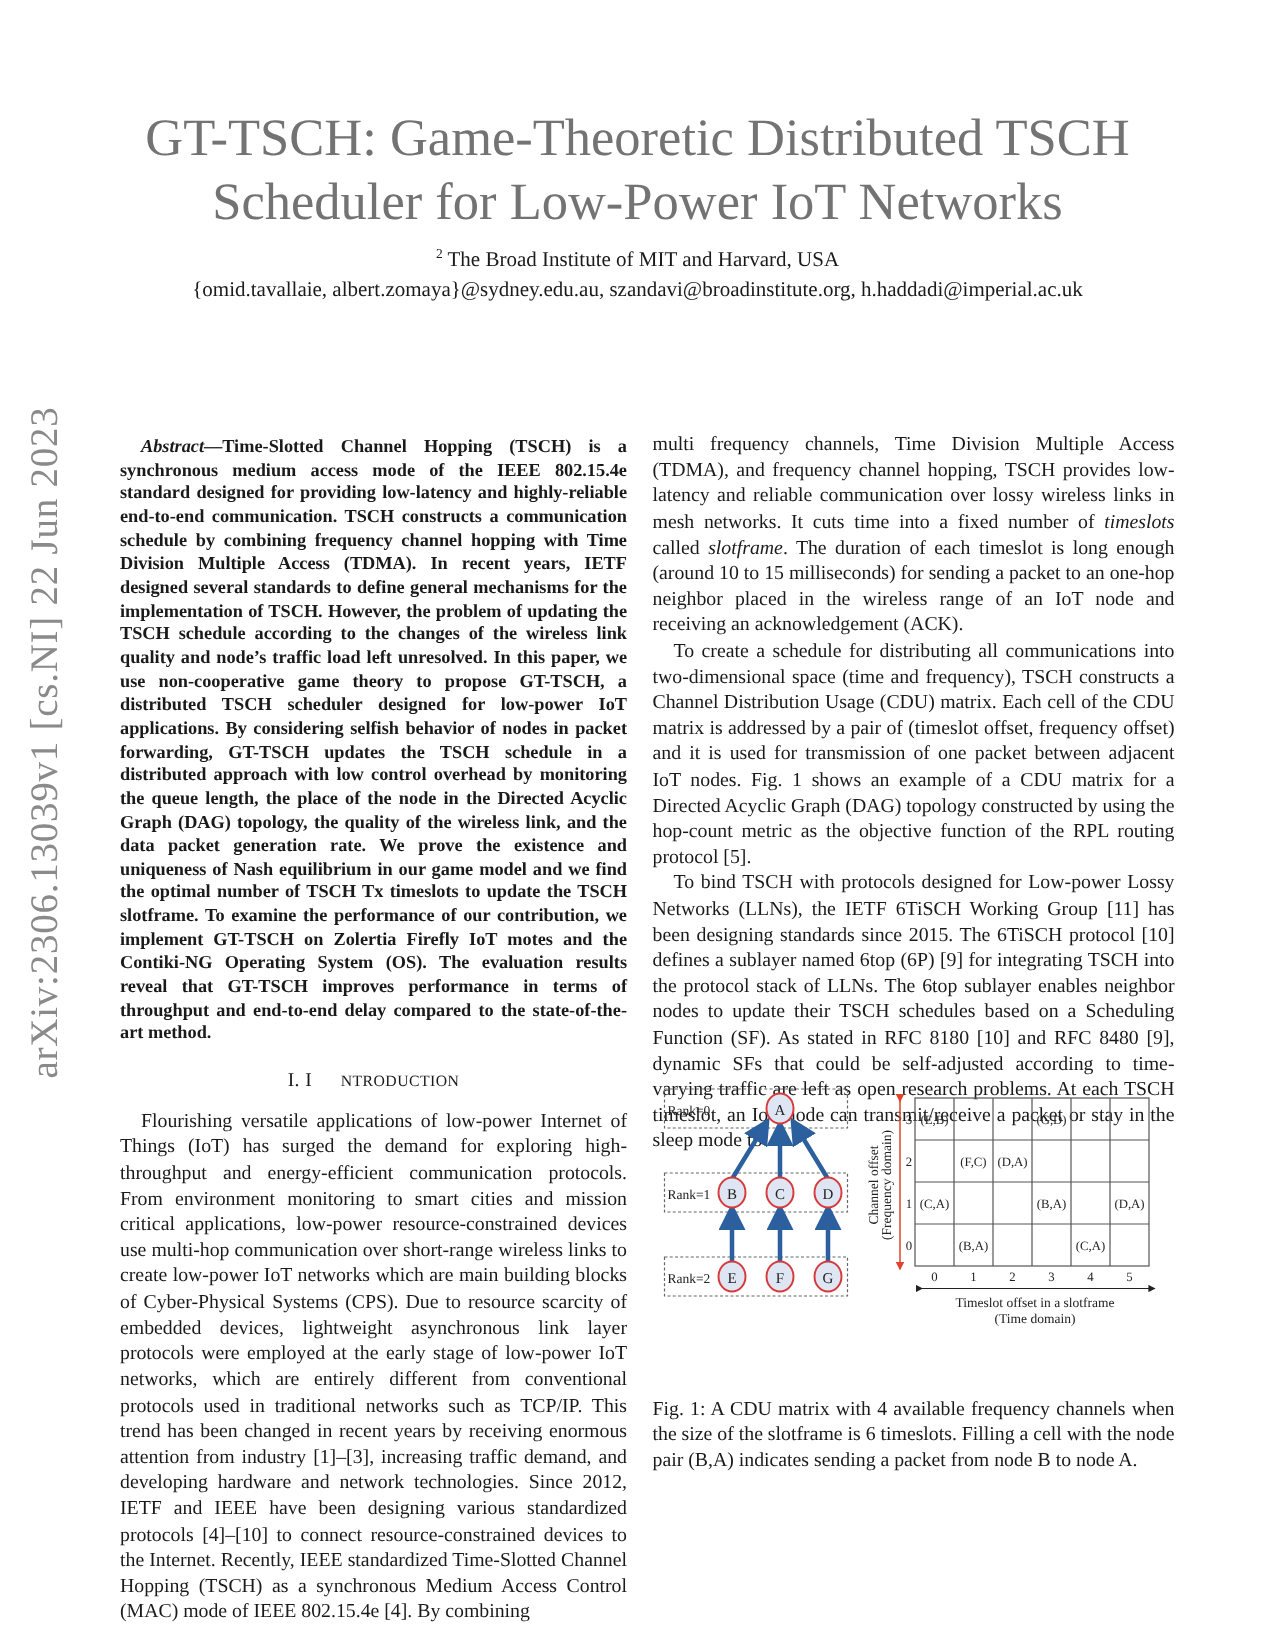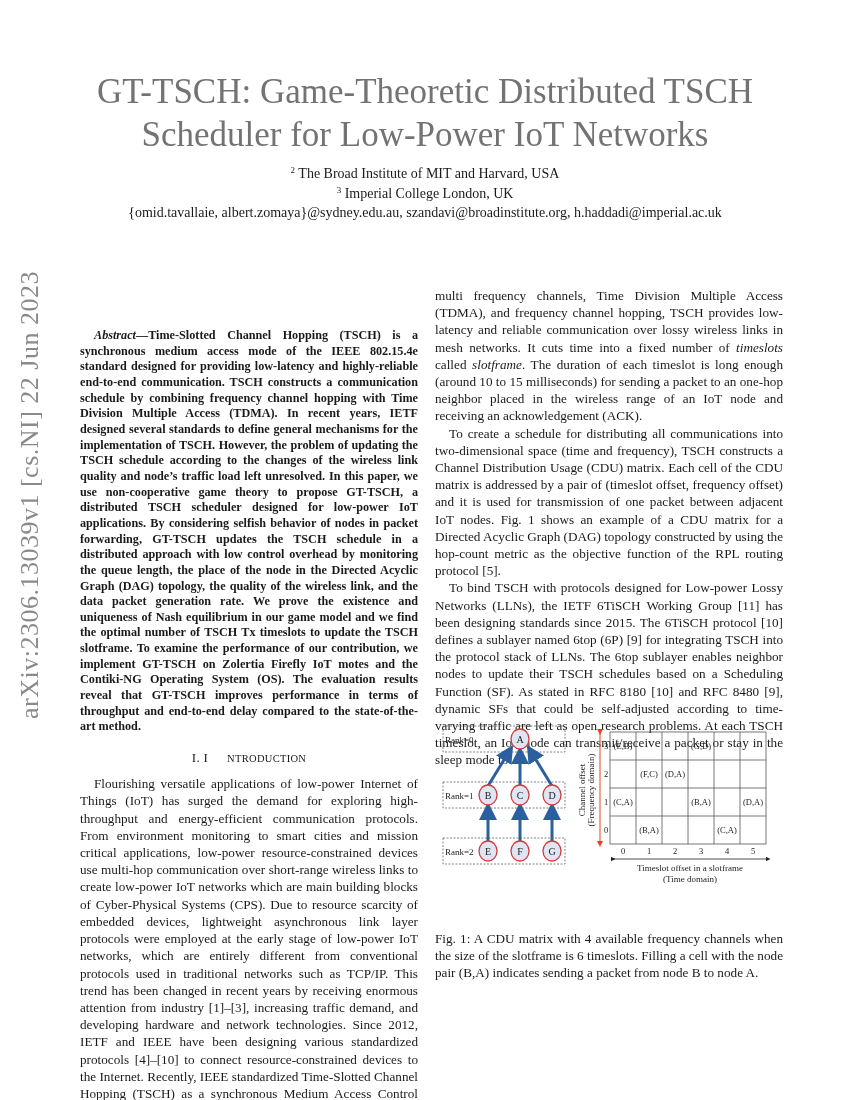--- a/index.html
+++ b/index.html
@@ -22,21 +22,21 @@
   .authors {
     position: absolute; left: 60px; width: 730px; top: 164px;
     text-align: center; font-size: 14px; line-height: 19.5px;
   }
   .authors sup { font-size: 9px; vertical-align: 5px; line-height: 0; }
 
   .col { position: absolute; font-size: 13.2px; line-height: 17.2px; text-align: justify; }
   .col-left { left: 80px; width: 338px; top: 290px; }
   .col-right { left: 435px; width: 348px; top: 287px; }
 
-  .abstract { font-weight: bold; font-size: 12.2px; line-height: 15.65px; text-align: justify; margin-top: 38px; }
+  .abstract { font-weight: bold; font-size: 12.2px; line-height: 15.65px; text-align: justify; }
   .abstract .abs-label { font-style: italic; }
 
   .section-heading {
     text-align: center; font-size: 13px; margin: 14px 0 8px 0; letter-spacing: 0.3px;
   }
   .section-heading .sc { font-size: 10.5px; margin-left: 19px; }
 
   p.para { text-indent: 14px; }
 
   .figure { position: absolute; left: 435px; top: 722px; width: 350px; height: 168px; }
@@ -52,21 +52,20 @@
   <span>arXiv:2306.13039v1  [cs.NI]  22 Jun 2023</span>
 </div>
 
 <div class="title">
   <div>GT-TSCH: Game-Theoretic Distributed TSCH</div>
   <div>Scheduler for Low-Power IoT Networks</div>
 </div>
 
 <div class="authors">
   <div><sup>2</sup><span> The Broad Institute of MIT and Harvard, USA</span></div>
-  <div><sup>3</sup><span> Imperial College London, UK</span></div>
   <div>{omid.tavallaie, albert.zomaya}@sydney.edu.au, szandavi@broadinstitute.org, h.haddadi@imperial.ac.uk</div>
 </div>
 
 <div class="col col-left">
   <p class="abstract" style="text-indent:14px;">
     <span class="abs-label">Abstract</span><span>—Time-Slotted Channel Hopping (TSCH) is a synchronous medium access mode of the IEEE 802.15.4e standard designed for providing low-latency and highly-reliable end-to-end communication. TSCH constructs a communication schedule by combining frequency channel hopping with Time Division Multiple Access (TDMA). In recent years, IETF designed several standards to define general mechanisms for the implementation of TSCH. However, the problem of updating the TSCH schedule according to the changes of the wireless link quality and node’s traffic load left unresolved. In this paper, we use non-cooperative game theory to propose GT-TSCH, a distributed TSCH scheduler designed for low-power IoT applications. By considering selfish behavior of nodes in packet forwarding, GT-TSCH updates the TSCH schedule in a distributed approach with low control overhead by monitoring the queue length, the place of the node in the Directed Acyclic Graph (DAG) topology, the quality of the wireless link, and the data packet generation rate. We prove the existence and uniqueness of Nash equilibrium in our game model and we find the optimal number of TSCH Tx timeslots to update the TSCH slotframe. To examine the performance of our contribution, we implement GT-TSCH on Zolertia Firefly IoT motes and the Contiki-NG Operating System (OS). The evaluation results reveal that GT-TSCH improves performance in terms of throughput and end-to-end delay compared to the state-of-the-art method.</span>
   </p>
   <div class="section-heading">
     <span>I. I</span><span class="sc">NTRODUCTION</span>
   </div>

